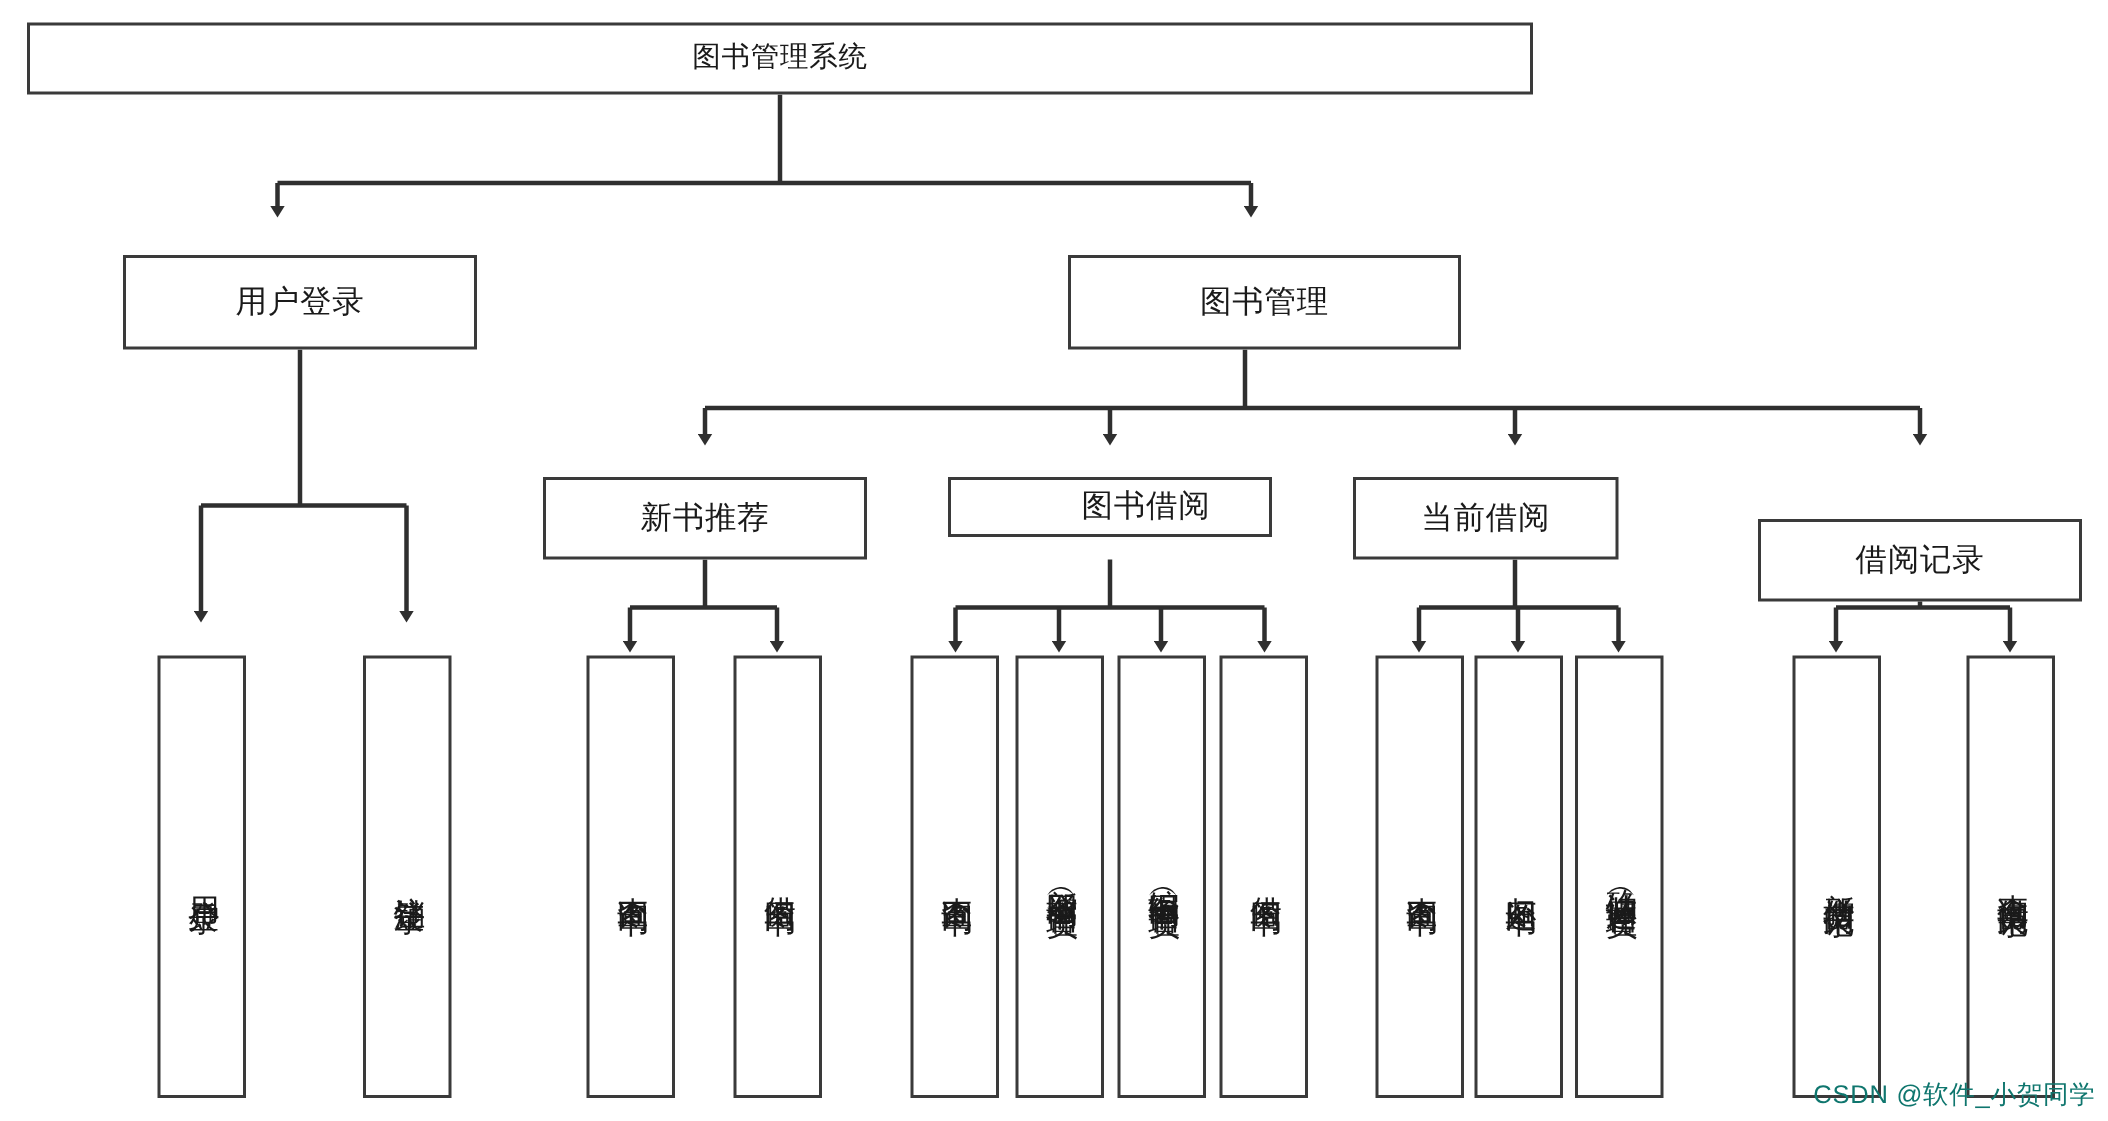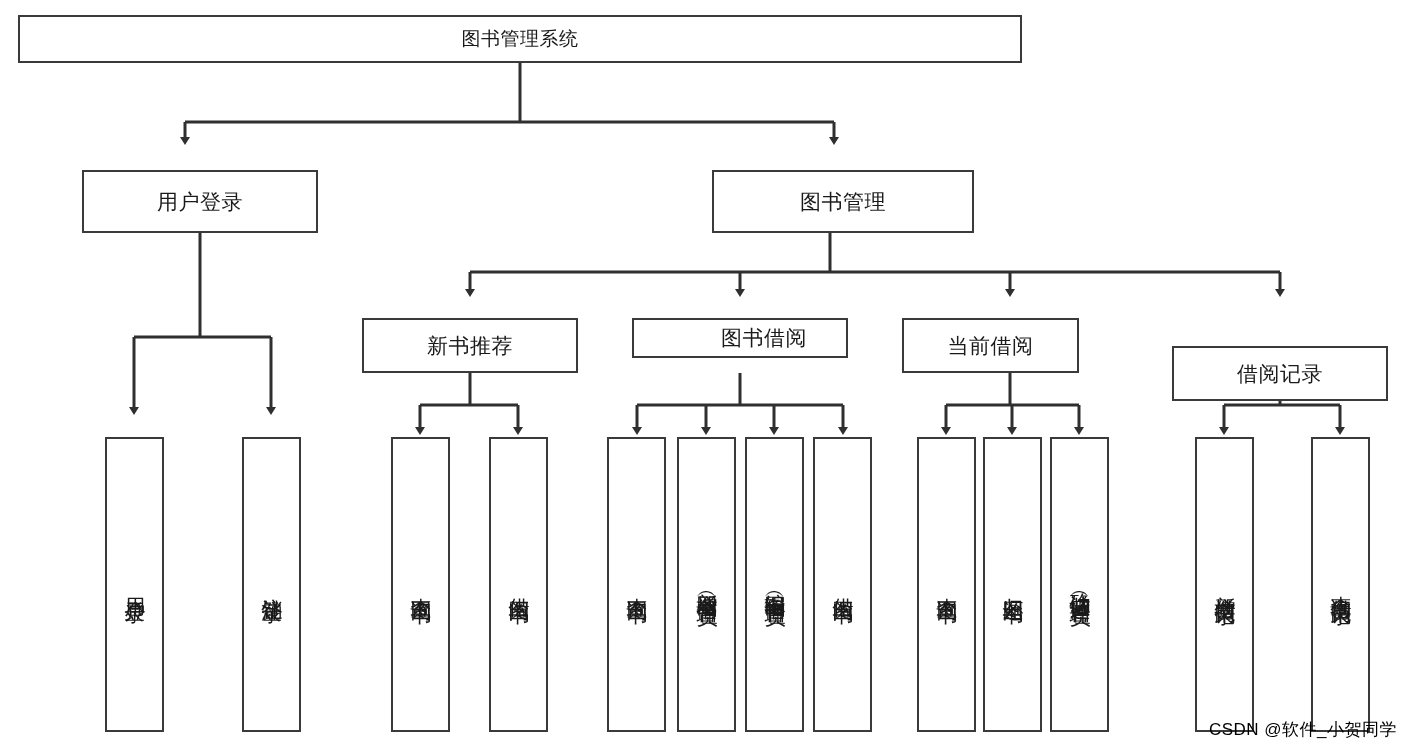--- a/index.html
+++ b/index.html
@@ -52,21 +52,21 @@
     letter-spacing: 2px;
     text-align: center;
     padding: 4px 0;
     white-space: nowrap;
   }
   #watermark {
     position: absolute;
     right: 8px;
     bottom: 6px;
     font-size: 17px;
-    color: #000000;
+    color: #0f766e;
     letter-spacing: 0.5px;
     white-space: nowrap;
     pointer-events: none;
   }
 </style>
 </head>
 <body>
 
 <div id="diagram-root">
 

